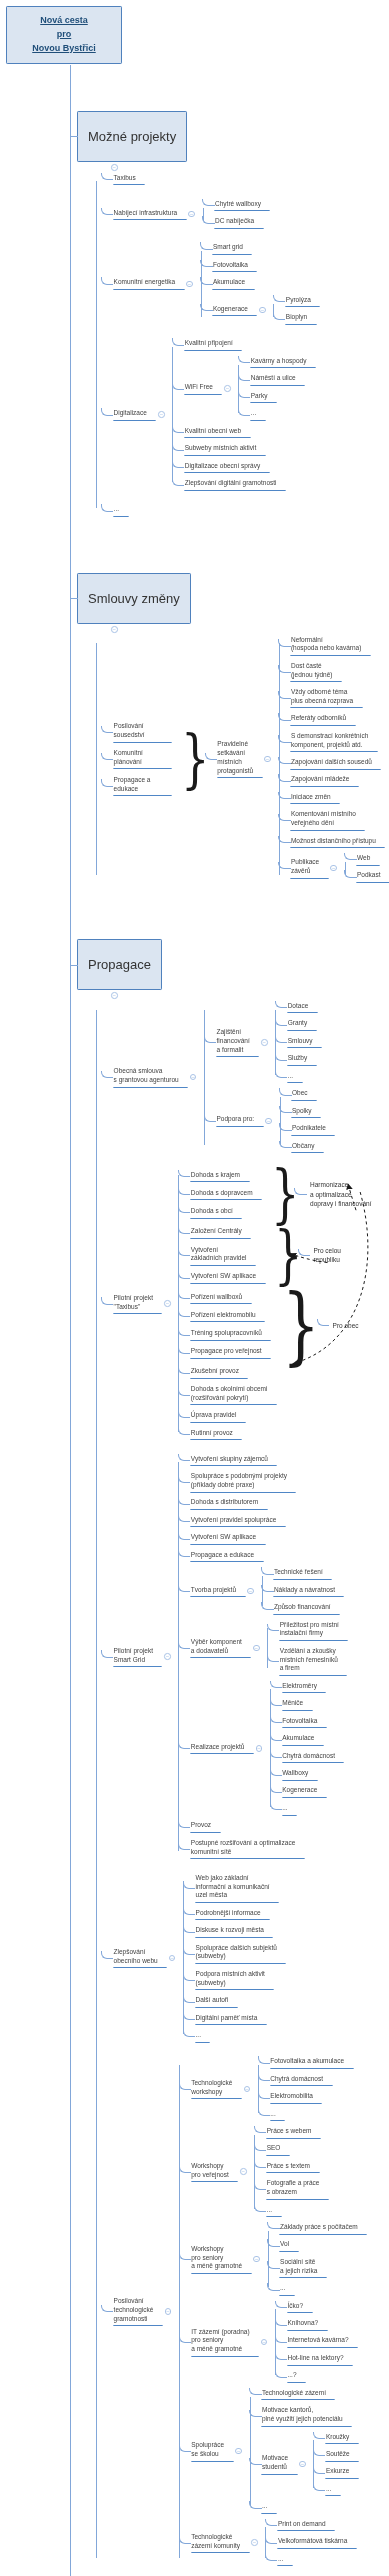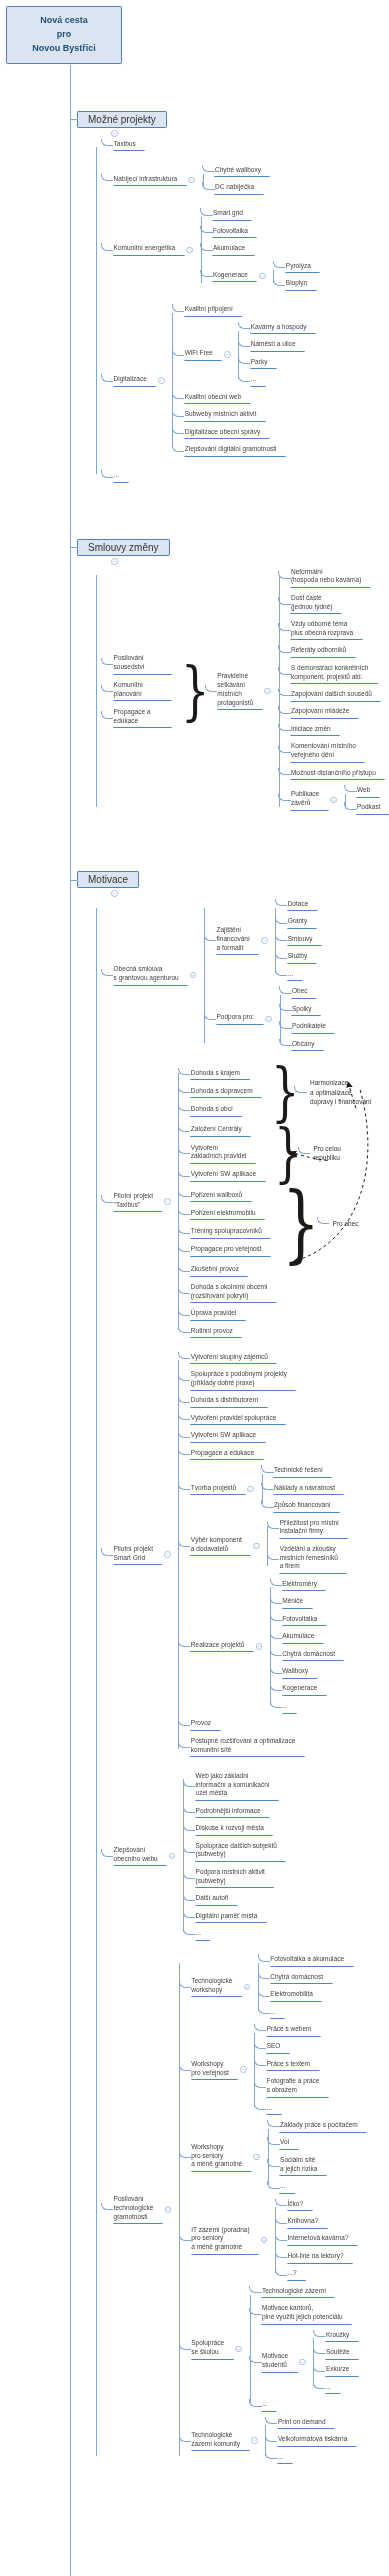--- a/index.html
+++ b/index.html
@@ -11,29 +11,29 @@
     --roottext:#1f4e79;
     --collapse:#a9c3e6;
   }
   html,body{margin:0;padding:0;background:#ffffff;}
   body{width:390px;font-family:"Liberation Sans",sans-serif;color:var(--text);}
   #mindmap{position:relative;width:390px;min-height:2576px;padding:6px 0 36px 0;box-sizing:border-box;}
   .root-box{
     position:relative;margin-left:6px;width:116px;box-sizing:border-box;
     background:var(--boxfill);border:1.8px solid var(--boxborder);border-radius:1.2px;
     padding:7px 3.6px;text-align:center;font-size:9px;font-weight:bold;color:var(--roottext);
-    line-height:1.55;white-space:pre-line;
+    line-height:1.55;white-space:pre-line;text-decoration:underline;
   }
   #branches{position:relative;margin-left:77px;margin-top:47px;display:flex;flex-direction:column;gap:56px;align-items:flex-start;}
   #spine{position:absolute;width:0;border-left:0.9px solid var(--edge);left:70px;top:0;}
   .branch{display:flex;flex-direction:column;align-items:flex-start;}
   .branch-box{
     position:relative;display:inline-block;background:var(--boxfill);
     border:1.2px solid var(--boxborder);border-radius:1.2px;
-    padding:2px 10px;font-size:10px;color:#333;white-space:pre-line;text-align:right;
+    padding:17px 10px;font-size:13px;color:#333;white-space:pre-line;text-align:right;
   }
   .branch-box::before{content:"";position:absolute;left:-8.3px;width:8.3px;top:50%;border-top:0.9px solid var(--edge);}
   .branch > .collapse{margin:2.4px 0 2.4px 34px;}
   .branch > .children{margin-left:18px;padding-left:18px;}
   .row{display:flex;align-items:center;}
   .tnode{
     display:inline-block;padding:0.6px 9.5px 1.8px 0.6px;
     border-bottom:1.8px solid var(--bar);border-radius:0 0 1.2px 1.2px;
     font-size:6.5px;line-height:1.35;white-space:pre-line;cursor:default;
   }
@@ -311,21 +311,21 @@
                       </div>
                     </div>
                   </div>
                 </div>
               </div>
             </div>
           </div>
         </div>
       </div>
       <div class="branch">
-        <div class="branch-box">Motivace</div>
+        <div class="branch-box">Propagace</div>
         <span class="collapse">−</span>
         <div class="children d1">
           <div class="li">
             <div class="row">
               <div class="tnode">Obecná smlouva
 s grantovou agenturou</div>
               <span class="collapse">−</span>
               <div class="children">
                 <div class="li">
                   <div class="row">

